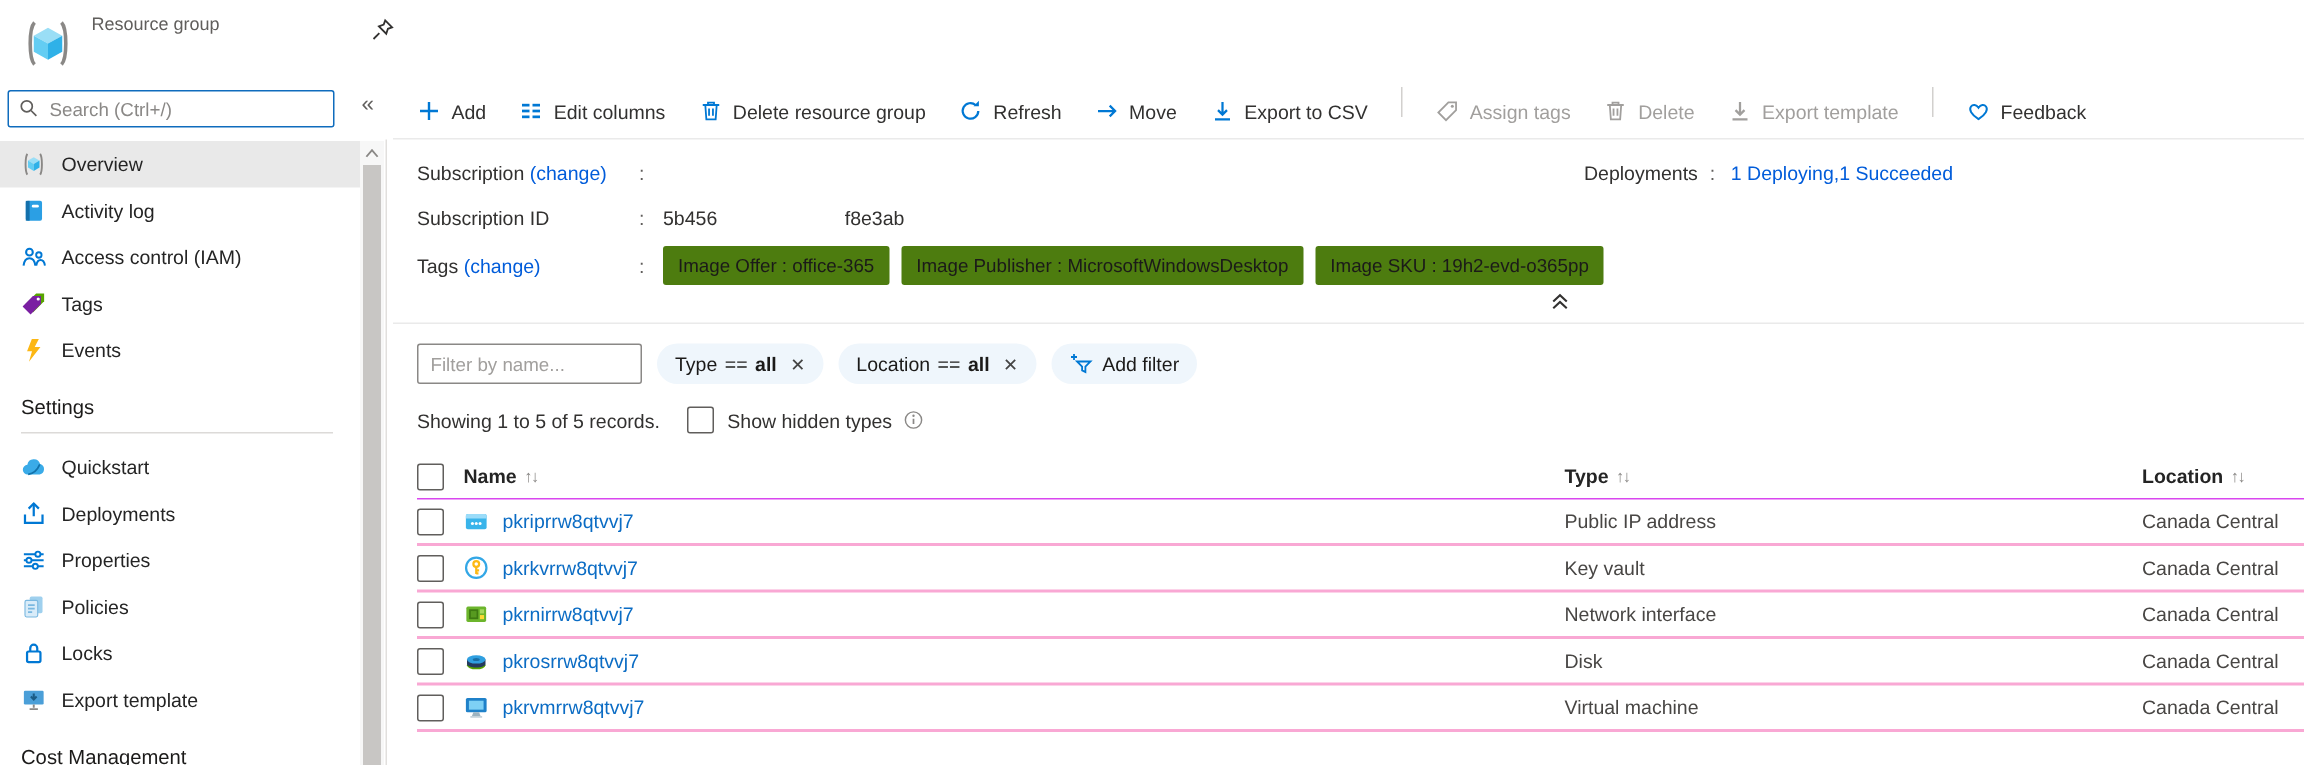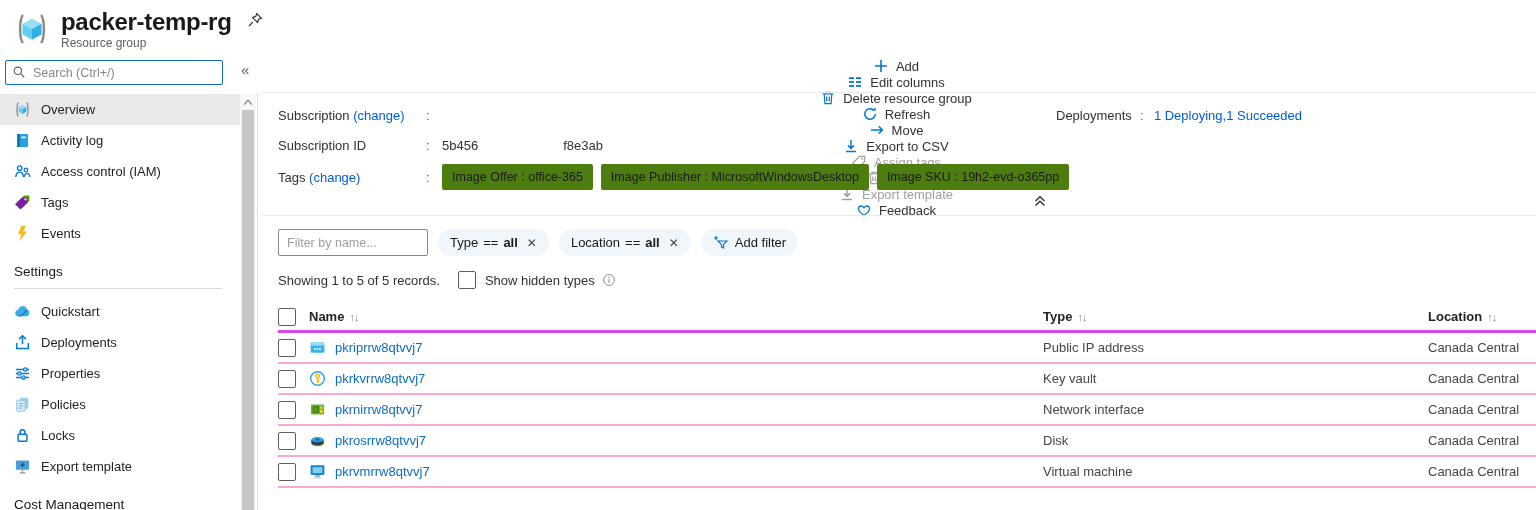--- a/index.html
+++ b/index.html
@@ -29,21 +29,21 @@
   .side-item.selected { background:#e9e9e9; }
   .side-item .ic { width:17px; height:17px; margin-right:10px; }
   .side-section { padding:15px 14px 4px 14px; font-size:13.5px; color:#1b1a19; }
   .side-divider { height:1px; background:#dcdad8; margin:5px 18px 7px 14px; }
   .side-scrollbar { position:absolute; left:240px; top:94px; width:16px; height:416px; background:#f7f7f7; }
   .scroll-up { height:16px; display:flex; align-items:center; justify-content:center; cursor:pointer; }
   .scroll-thumb { position:absolute; left:2px; top:16px; width:12px; bottom:0; background:#c8c6c4; cursor:pointer; }
   .v-divider { position:absolute; left:257px; top:93px; bottom:0; width:1px; background:#e1dfdd; }
 
   
-  .toolbar { position:absolute; left:278px; top:58px; right:0; height:32px; display:flex; align-items:center; white-space:nowrap;flex-direction:column; }
+  .toolbar { position:absolute; left:278px; top:58px; right:0; height:32px; display:flex; white-space:nowrap; }
   .tb-btn { display:flex; align-items:center; gap:7px; margin-right:22px; cursor:pointer; color:#323130; }
   .tb-btn .ic { width:16px; height:16px; }
   .tb-btn.disabled { color:#a19f9d; cursor:default; }
   .tb-sep { width:1px; height:20px; background:#d2d0ce; margin-right:22px; }
   .toolbar-underline { position:absolute; left:262px; top:92px; right:0; height:1px; background:#eaeaea; }
 
   
   .essentials { position:absolute; left:278px; top:100px; }
   .ess-row { display:flex; align-items:center; min-height:30px; }
   .ess-row.tags-row { align-items:center; min-height:34px; }
@@ -68,21 +68,21 @@
   .pill .ic { width:16px; height:16px; margin-right:6px; }
 
   
   .showing-row { position:absolute; left:278px; top:268px; display:flex; align-items:center; height:24px; }
   .checkbox { width:18px; height:18px; border:1px solid #605e5c; border-radius:2px; background:#fff; flex:none; cursor:pointer; }
   .showing-row .checkbox { margin-left:18px; margin-right:9px; }
   .showing-row .info-ic { width:14px; height:14px; margin-left:7px; cursor:pointer; }
 
   
   .res-table { position:absolute; left:278px; top:303px; right:0; }
-  .t-head { display:flex; align-items:center; height:30px; border-bottom:3px solid #d946ef; }
+  .t-head { display:flex; align-items:center; height:30px; border-bottom:1px solid #d946ef; }
   .t-head .th-label { font-weight:700; color:#242424; }
   .sort { color:#8a8886; font-size:11px; margin-left:5px; letter-spacing:-1px; }
   .col-name { flex:0 0 765px; display:flex; align-items:center; }
   .col-type { flex:0 0 385px; color:#484644; }
   .col-loc  { flex:1; color:#484644; }
   .col-name .checkbox { margin-right:13px; }
   .t-row { display:flex; align-items:center; height:31px; border-bottom:2px solid #f9a8d4; }
   .t-row .ic { width:17px; height:17px; margin-right:9px; }
   .t-row .res-link { color:#0b6cc4; }
   .t-head .col-name, .t-head .col-type, .t-head .col-loc { display:flex; align-items:center; cursor:pointer; }
@@ -94,21 +94,20 @@
 
   <div class="app-header">
     <svg class="rg-big-icon" viewBox="0 0 40 38">
       <path d="M11 5C7.2 9 7.2 29 11 33" stroke="#8a8886" stroke-width="2.4" fill="none"></path>
       <path d="M29 5c3.8 4 3.8 24 0 28" stroke="#8a8886" stroke-width="2.4" fill="none"></path>
       <polygon points="20,8.5 29.5,13.8 20,19 10.5,13.8" fill="#9adef6"></polygon>
       <polygon points="10.5,13.8 20,19 20,29.8 10.5,24.5" fill="#63cdf3"></polygon>
       <polygon points="29.5,13.8 20,19 20,29.8 29.5,24.5" fill="#2fb1e8"></polygon>
     </svg>
     <div class="title-block">
-      <div class="page-title">packer-temp-rg</div>
       <div class="page-subtitle">Resource group</div>
     </div>
   </div>
   <svg class="pin-btn" viewBox="0 0 16 16">
     <path d="M9.8 1.6 14.4 6.2l-2.8 1-1.1 3.3-4.9-4.9 3.2-1.2z" fill="none" stroke="#323130" stroke-width="1.2"></path>
     <path d="M5.9 10.1 2 14" stroke="#323130" stroke-width="1.2"></path>
   </svg>
 
   <div class="search-wrap">
     <input class="search-input" placeholder="Search (Ctrl+/)" style="">

